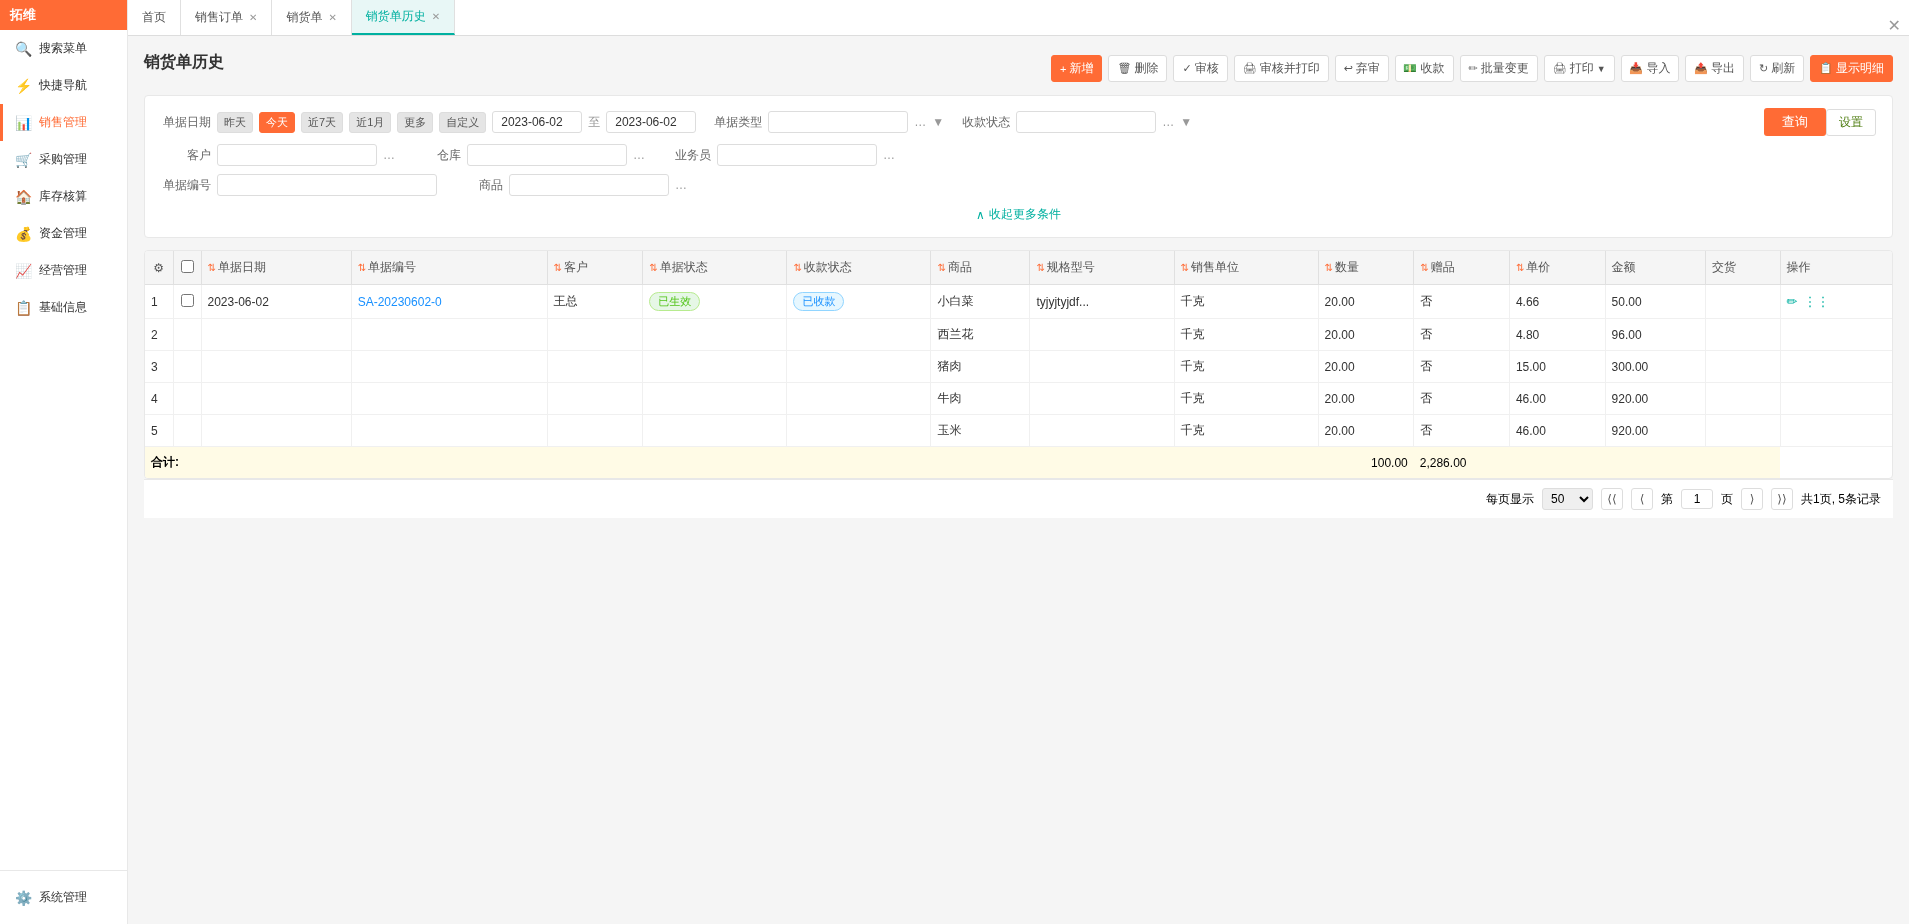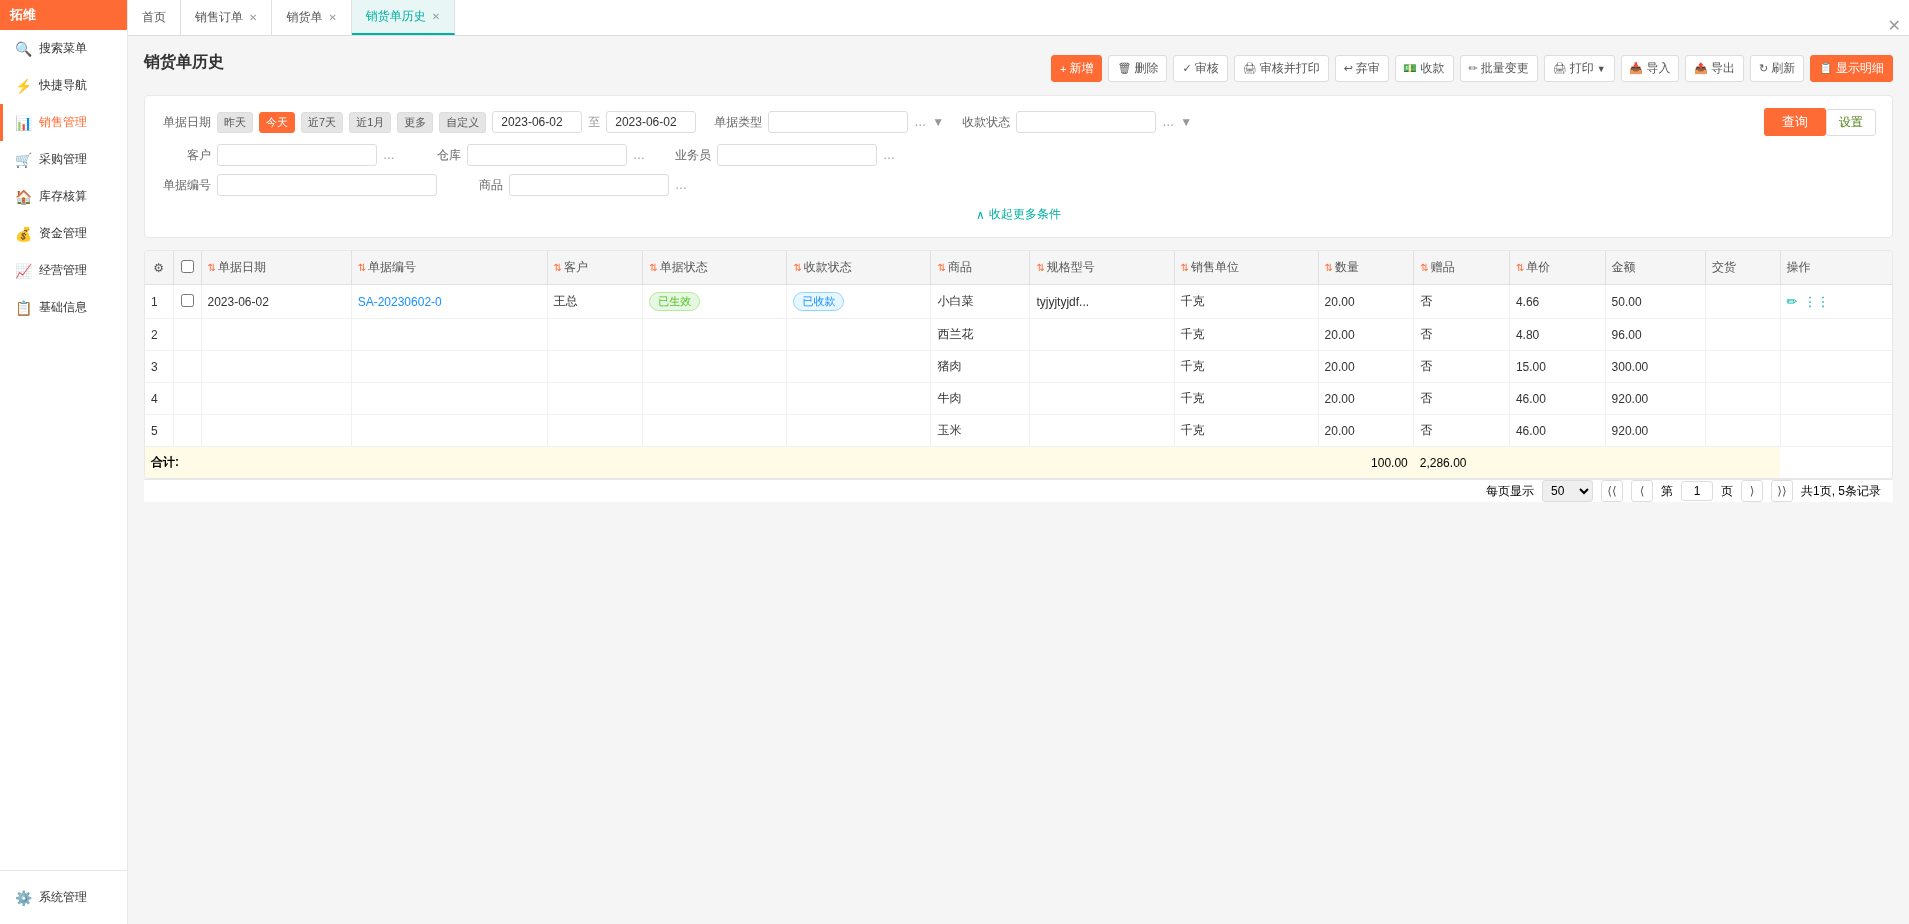--- a/index.html
+++ b/index.html
@@ -60,21 +60,21 @@
     .sort-icon { color: #ff6b35; font-size: 10px; }
     .checkbox-col { width: 28px; text-align: center; }
     .action-icons { display: flex; gap: 6px; }
     .action-icon { color: #00b0a0; cursor: pointer; font-size: 13px; }
 
     
     .summary-row { background: #fffbe6; border-top: 1px solid #e0e0e0; }
     .summary-row td { padding: 7px 6px; font-weight: normal; }
 
     
-    .pagination { display: flex; align-items: center; justify-content: flex-end; padding: 0 12px; background: #fff; border-top: 1px solid #e8e8e8; gap: 8px; }
+    .pagination { display: flex; align-items: center; justify-content: flex-end; padding: 8px 12px; background: #fff; border-top: 1px solid #e8e8e8; gap: 8px; }
     .page-size-select { border: 1px solid #ddd; border-radius: 3px; padding: 2px 4px; }
     .page-nav-btn { width: 22px; height: 22px; display: flex; align-items: center; justify-content: center; border: 1px solid #ddd; border-radius: 3px; cursor: pointer; background: #fff; color: #555; }
     .page-input { width: 32px; border: 1px solid #ddd; border-radius: 3px; text-align: center; padding: 2px 0; }
 
     .tab-bar-right { margin-left: auto; padding-right: 8px; color: #999; cursor: pointer; font-size: 16px; }
 
     .col-sort { display: flex; align-items: center; gap: 2px; }
 
     .filter-actions { display: flex; align-items: center; margin-left: auto; }
     .query-btn { background: #ff6b35; color: white; border: none; border-radius: 3px; padding: 5px 18px; cursor: pointer; font-size: 13px; }

